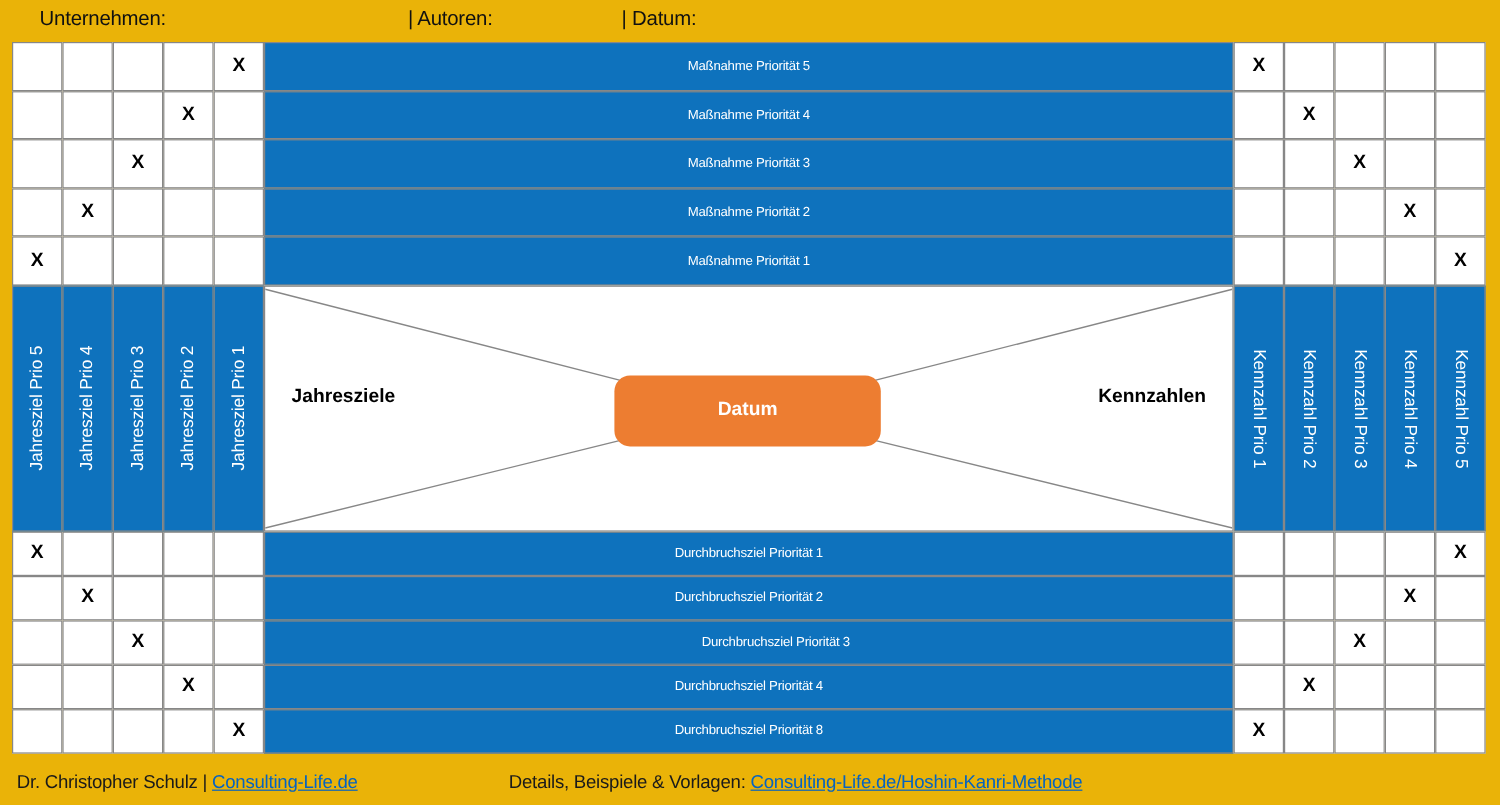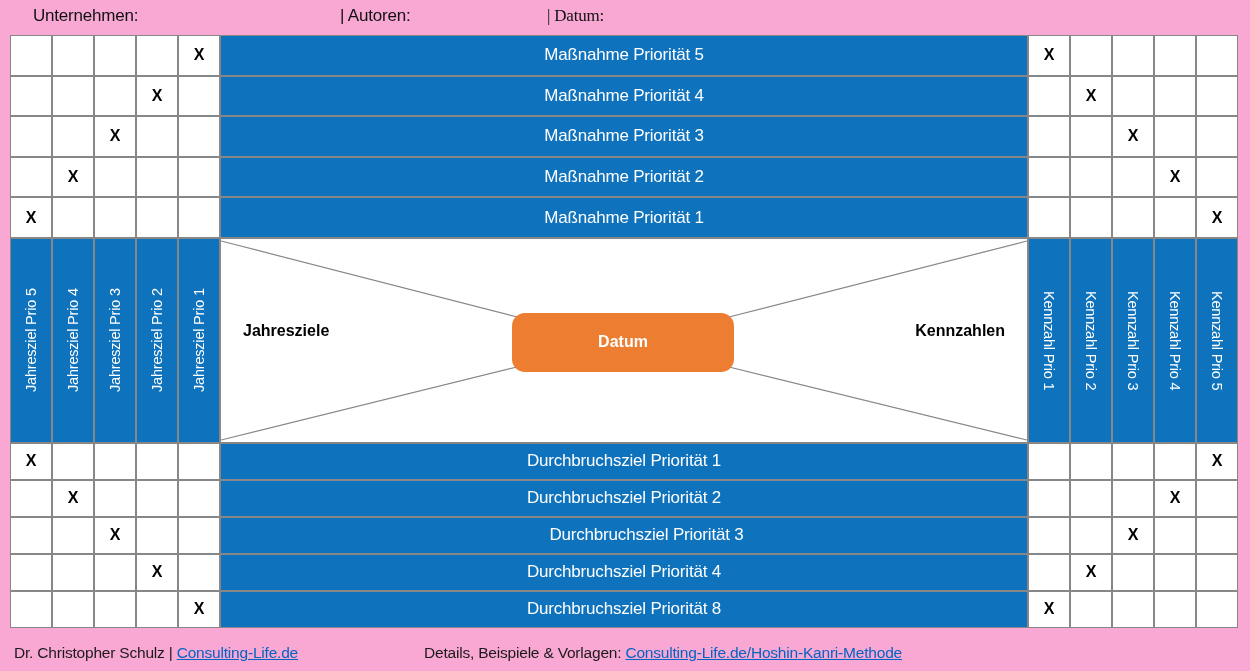--- a/index.html
+++ b/index.html
@@ -5,47 +5,47 @@
   :root{
     --bar-blue:#0E72BD;
     --vision-orange:#ED7D31;
     --grid-border:#878787;
     --link-blue:#0563C1;
     --text-dark:#1a1a1a;
   }
   *{margin:0;padding:0;box-sizing:border-box;}
   html,body{background:#fff;}
   body{font-family:"Liberation Sans",sans-serif;color:var(--text-dark);}
-  .page{position:relative;width:1250px;height:671px;background:#f9a8d4;overflow:hidden;}
+  .page{position:relative;width:1250px;height:671px;background:#eab308;overflow:hidden;}
 
   
   .hdr-label{position:absolute;top:6px;font-size:17px;letter-spacing:-0.2px;white-space:pre;color:#111;}
   .hdr-company{left:33px;}
   .hdr-authors{left:340px;}
-  .hdr-date{left:547px;font-family:Liberation Serif, serif;}
+  .hdr-date{left:518px;}
 
   
   .matrix{
     position:absolute;left:10px;top:35px;width:1228px;height:593px;
     display:grid;
     grid-template-columns:repeat(5,42px) 808px repeat(5,42px);
     grid-template-rows:repeat(5,40.6px) 205px repeat(5,37px);
   }
   .xcell{
     border:1px solid var(--grid-border);
     background:#fff;
     display:flex;align-items:center;justify-content:center;
     font-weight:bold;font-size:16px;color:#000;
   }
   .bar{
     border:1px solid var(--grid-border);
     background:var(--bar-blue);
     color:#fff;
     display:flex;align-items:center;justify-content:center;
-    font-size:17px;letter-spacing:-0.2px;
+    font-size:11px;letter-spacing:-0.2px;
   }
   .vcol{
     border:1px solid var(--grid-border);
     background:var(--bar-blue);
     color:#fff;
     display:flex;align-items:center;justify-content:center;
     font-size:14.5px;letter-spacing:-0.2px;
     overflow:hidden;
   }
   .vleft{writing-mode:vertical-rl;transform:rotate(180deg);}

